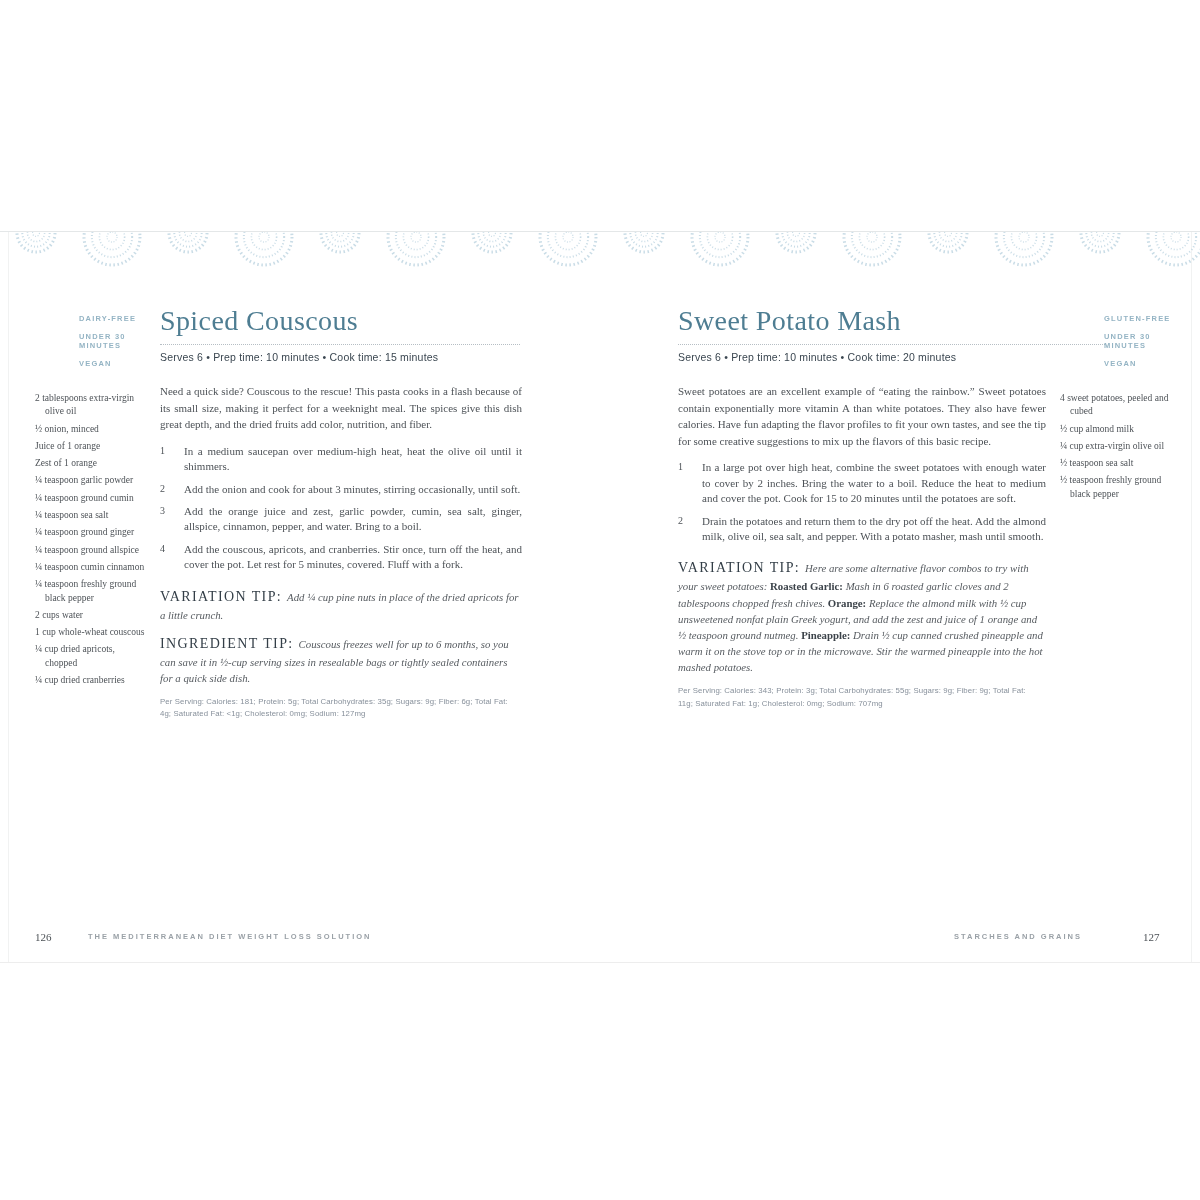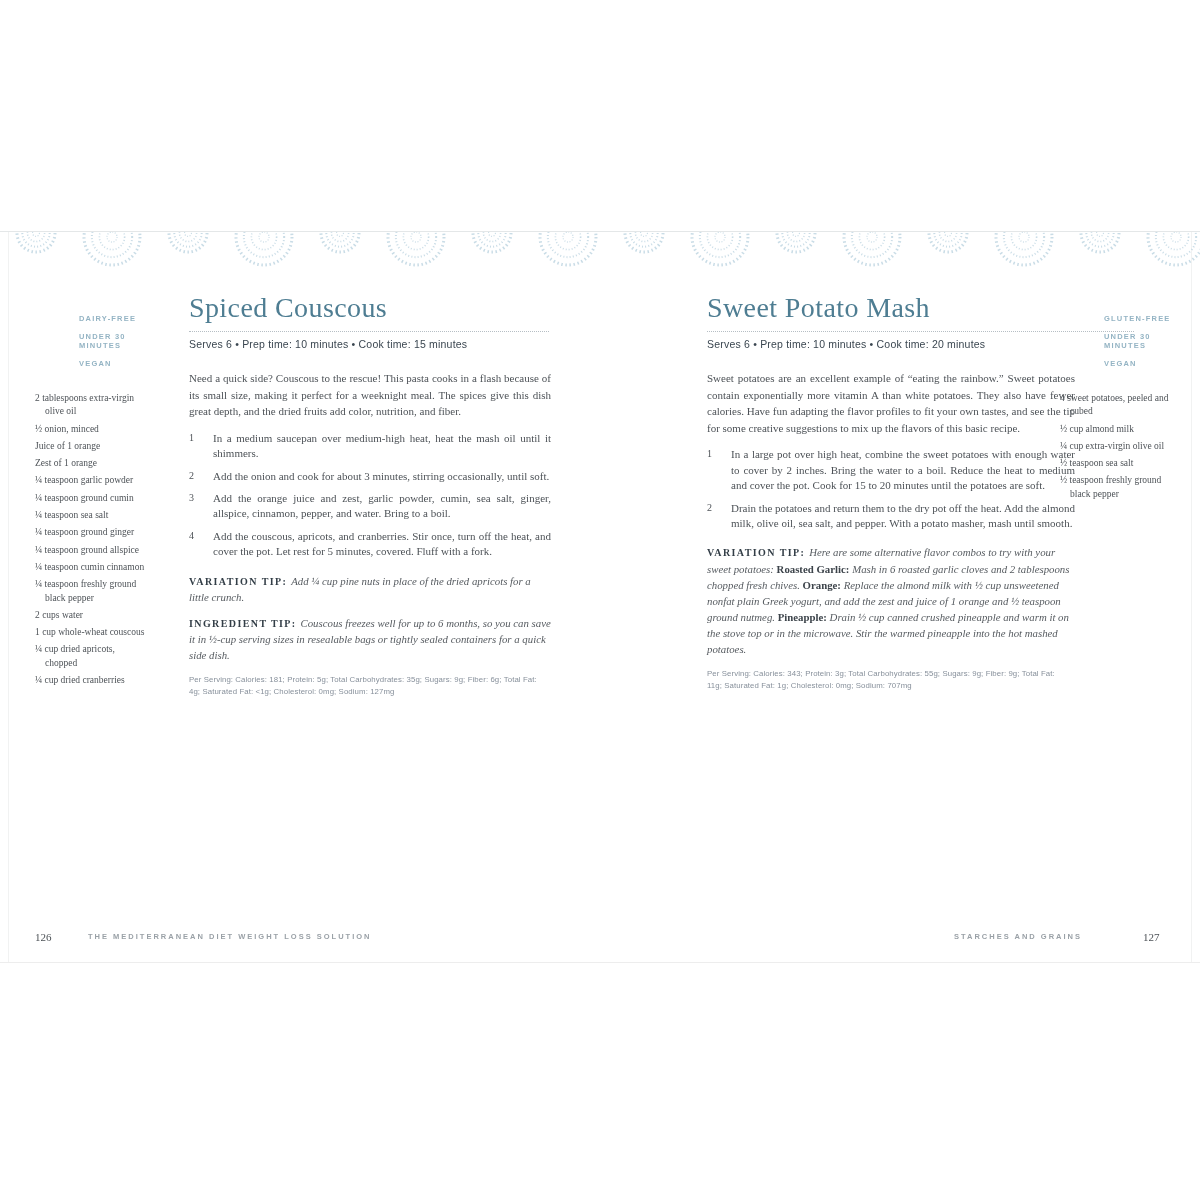--- a/index.html
+++ b/index.html
@@ -25,21 +25,21 @@
   .badge{
     font-family:"Liberation Sans", sans-serif;font-size:7.5px;font-weight:bold;
     letter-spacing:1.2px;color:#94b4c4;margin-bottom:9px;text-transform:uppercase;padding-left:44px;
   }
   .ingredient{
     font-size:9.5px;line-height:1.4;color:#4d5257;
     padding-left:10px;text-indent:-10px;margin-bottom:4px;
   }
 
   
-  .recipe{position:absolute;top:293px;margin-left:29px;}
+  .recipe{position:absolute;top:306px;}
   .recipe-left{left:160px;width:362px;}
   .recipe-right{left:678px;width:368px;}
 
   .title{
     margin:0;font-family:"Liberation Serif", serif;font-weight:400;
     font-size:28px;letter-spacing:.4px;color:var(--accent,#4e7d92);line-height:1.05;
   }
   .rule{border-top:1px dotted #b6bec4;margin-top:9px;height:0;}
   .recipe-left .rule{width:360px;}
   .recipe-right .rule{width:427px;}
@@ -51,21 +51,21 @@
     margin:20px 0 0 0;font-size:11px;line-height:1.5;text-align:justify;color:#4d5257;
   }
   .steps{margin-top:11px;}
   .step{display:flex;margin-bottom:7px;}
   .step-num{width:24px;flex:0 0 24px;font-size:10px;color:#4d5257;padding-top:1px;}
   .step-text{flex:1;font-size:11px;line-height:1.4;text-align:justify;color:#4d5257;}
 
   .tips{margin-top:13px;}
   .tip{margin:0 0 10px 0;font-size:10.8px;line-height:1.5;}
   .tip-label{
-    font-weight:bold;font-size:10px;letter-spacing:1.4px;color:#333e47;
+    font-weight:normal;font-size:14px;letter-spacing:1.4px;color:#333e47;
   }
   .tip-italic{font-style:italic;color:#565b60;}
   .tip-bold{font-weight:bold;color:#3c434a;}
 
   .nutrition{
     margin:6px 0 0 0;font-family:"Liberation Sans", sans-serif;
     font-size:7.8px;line-height:1.55;color:#87909b;letter-spacing:.1px;max-width:360px;
   }
 
   
@@ -181,21 +181,21 @@
   </aside>
 
   <main class="recipe recipe-left">
     <h1 class="title">Spiced Couscous</h1>
     <div class="rule"></div>
     <div class="serves">Serves 6 • Prep time: 10 minutes • Cook time: 15 minutes</div>
     <p class="intro">Need a quick side? Couscous to the rescue! This pasta cooks in a flash because of its small size, making it perfect for a weeknight meal. The spices give this dish great depth, and the dried fruits add color, nutrition, and fiber.</p>
     <div class="steps">
         <div class="step">
           <span class="step-num">1</span>
-          <span class="step-text">In a medium saucepan over medium-high heat, heat the mash oil until it shimmers.</span>
+          <span class="step-text">In a medium saucepan over medium-high heat, heat the olive oil until it shimmers.</span>
         </div>
         <div class="step">
           <span class="step-num">2</span>
           <span class="step-text">Add the onion and cook for about 3 minutes, stirring occasionally, until soft.</span>
         </div>
         <div class="step">
           <span class="step-num">3</span>
           <span class="step-text">Add the orange juice and zest, garlic powder, cumin, sea salt, ginger, allspice, cinnamon, pepper, and water. Bring to a boil.</span>
         </div>
         <div class="step">

